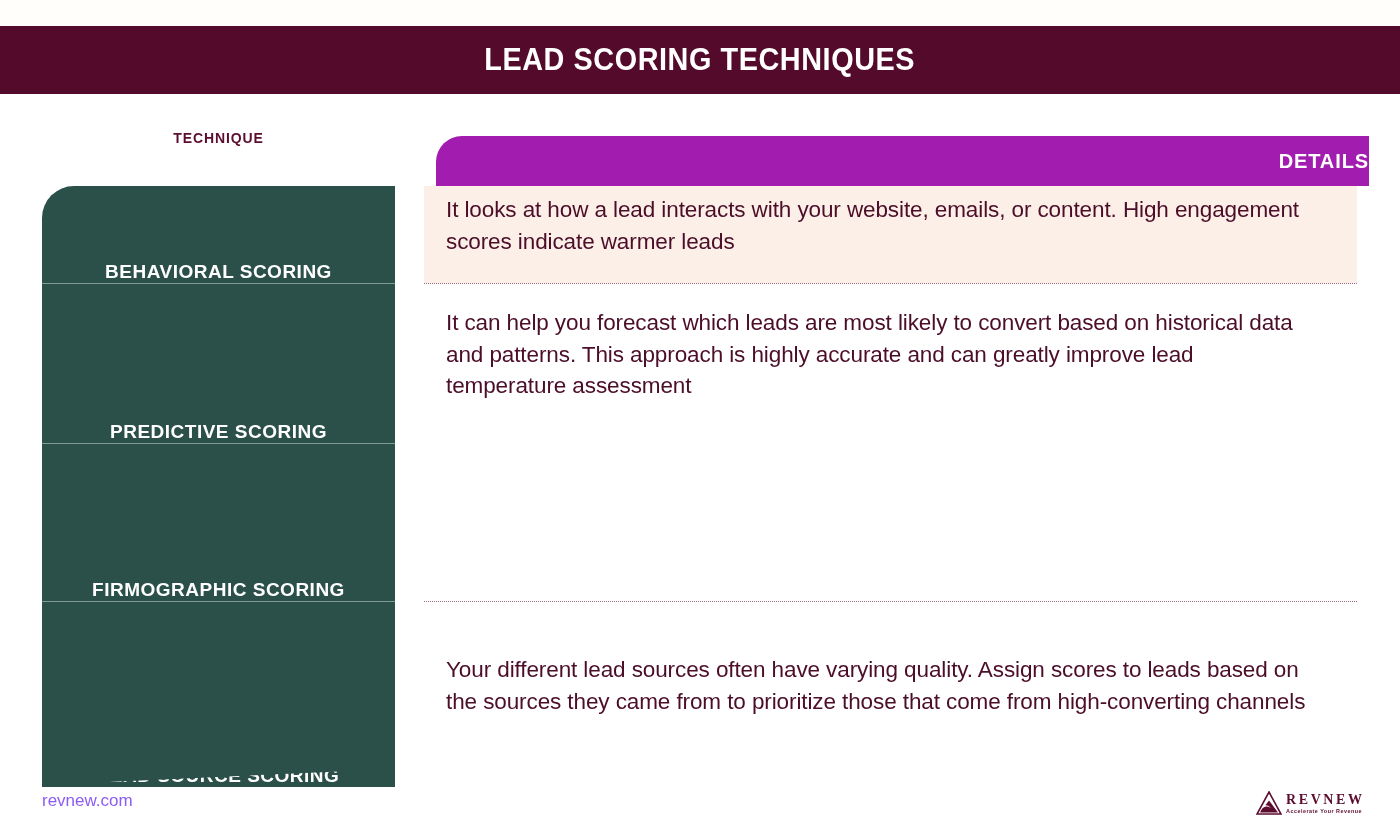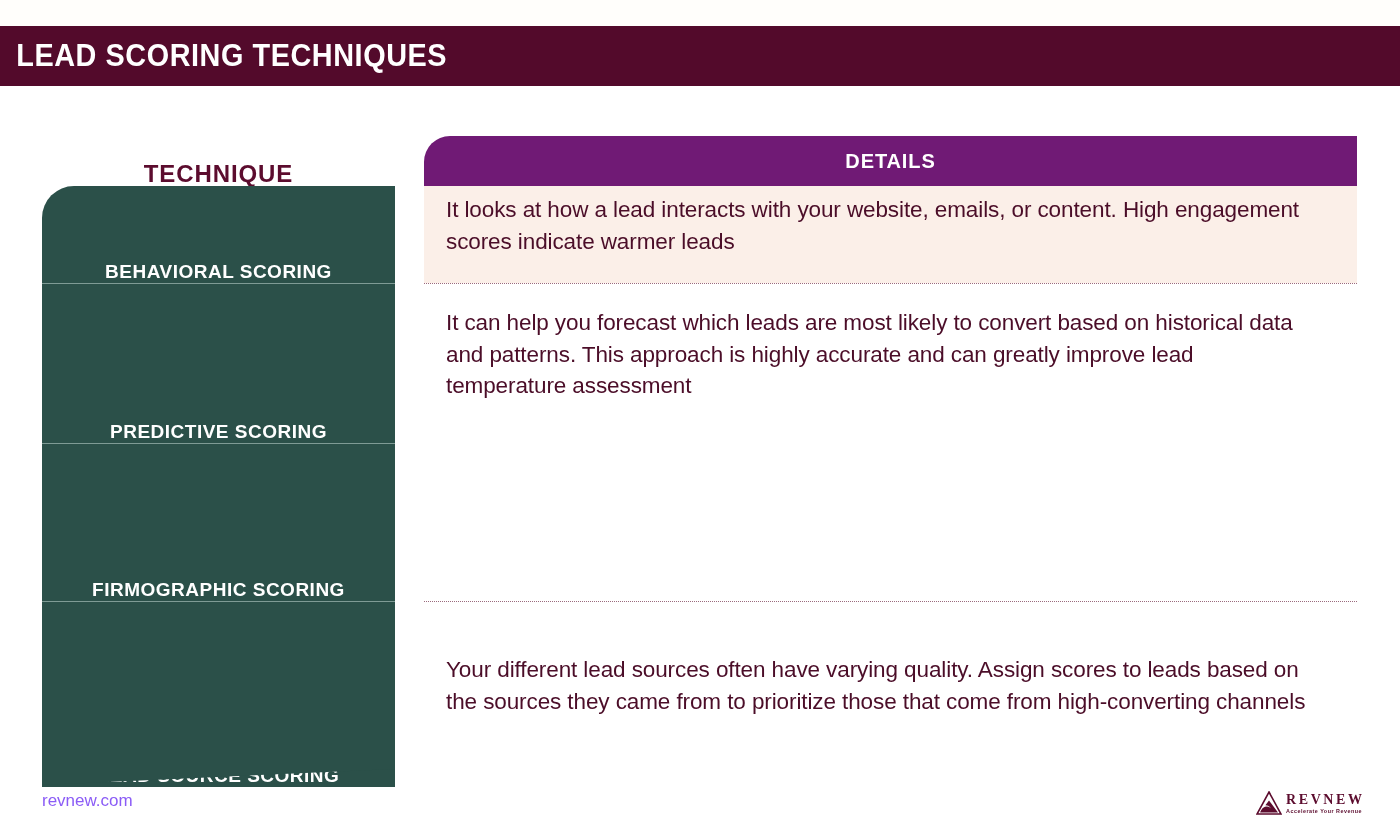--- a/index.html
+++ b/index.html
@@ -19,55 +19,55 @@
   
   .top-strip {
     position: absolute;
     left: 0; top: 0;
     width: 1400px; height: 26px;
     background: #fffefb;
   }
   .banner {
     position: absolute;
     left: 0; top: 26px;
-    width: 1400px; height: 60px;
+    width: 1400px; height: 68px;
     background: #530a2b;
     display: flex;
     align-items: center;
-    justify-content: flex-start;
+    justify-content: center;
   }
   .banner-title {
     color: #ffffff;
     font-size: 31px;
     font-weight: bold;
     letter-spacing: 0.6px;
     transform: scaleX(0.93);
     white-space: nowrap;
   }
 
   
   .technique-head {
     position: absolute;
-    left: 42px; top: 160px;
+    left: 42px; top: 130px;
     width: 353px;
     text-align: center;
     color: #5c0c2e;
-    font-size: 24px;
+    font-size: 14px;
     font-weight: bold;
     letter-spacing: 0.9px;
   }
   .details-head {
     position: absolute;
-    left: 424px; top: 136px;
+    left: 436px; top: 136px;
     width: 933px; height: 50px;
-    background: #701a75;
+    background: #a21caf;
     border-top-left-radius: 26px;
     display: flex;
     align-items: center;
-    justify-content: center;
+    justify-content: flex-end;
   }
   .details-head-label {
     color: #ffffff;
     font-size: 20px;
     font-weight: bold;
     letter-spacing: 0.9px;
   }
 
   
   .table {

